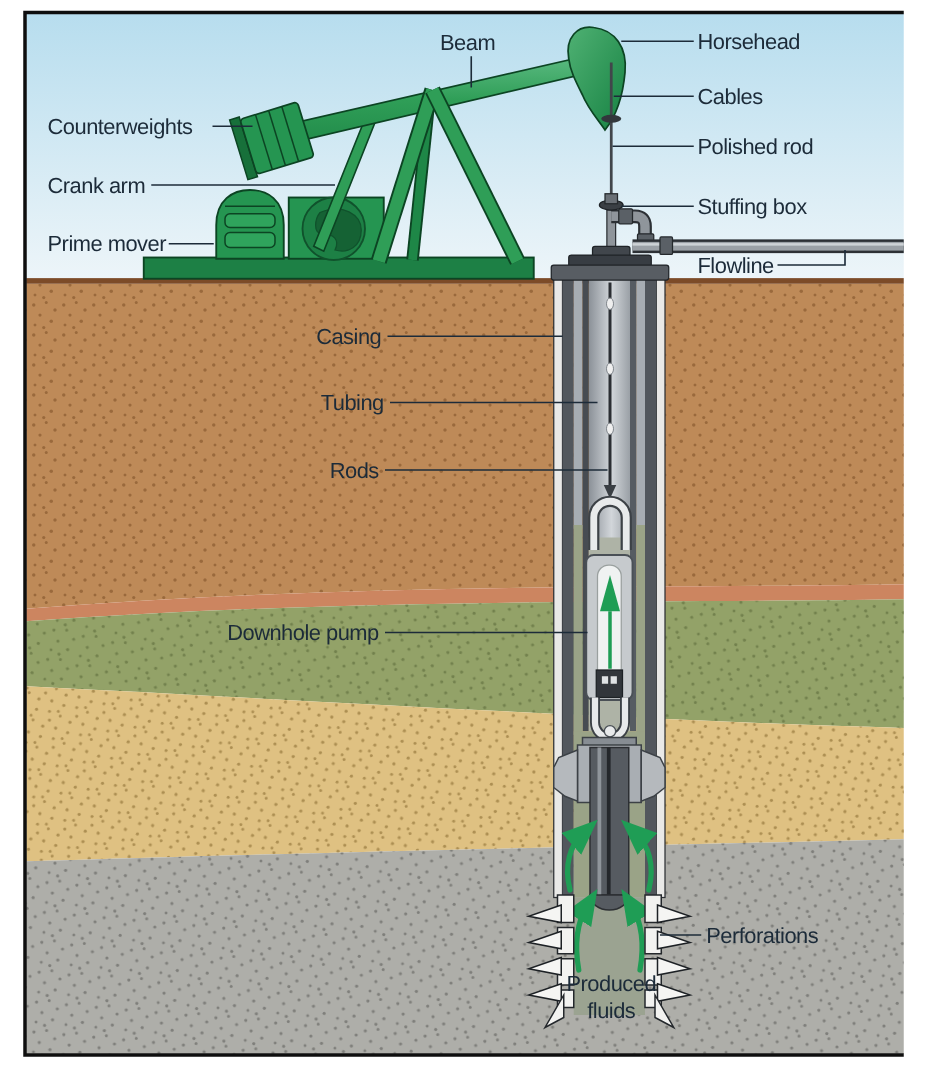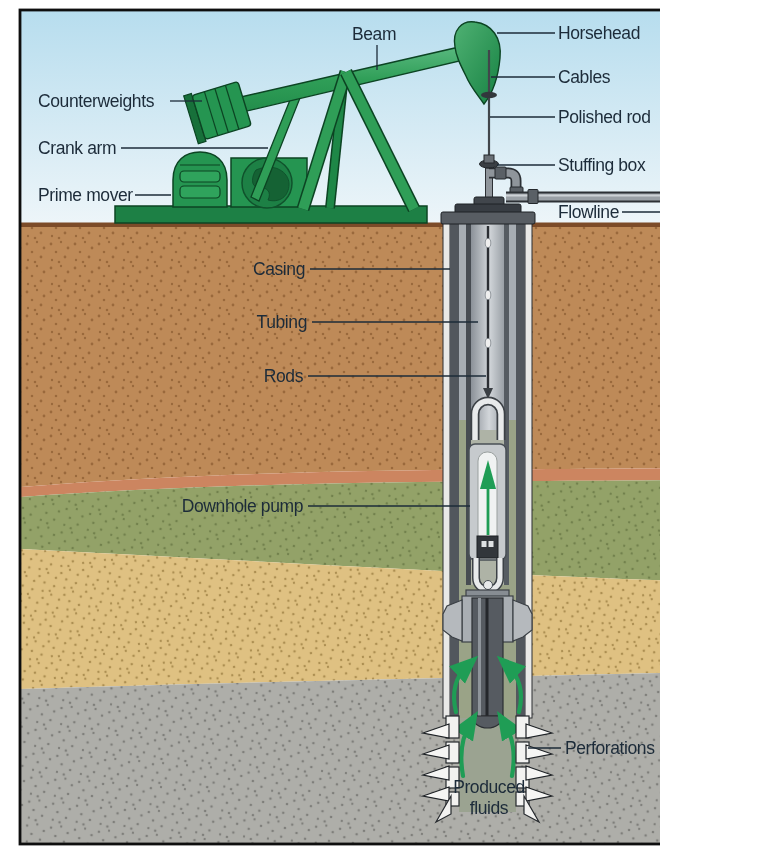--- a/index.html
+++ b/index.html
@@ -1,16 +1,16 @@
 <!DOCTYPE html>
 <html><head>
 <meta charset="utf-8">
 <style>
   html,body{margin:0;padding:0;background:#ffffff;}
-  .stage{width:660px;height:859px;position:relative;background:#ffffff;overflow:hidden;}
+  .stage{width:723px;height:859px;position:relative;background:#ffffff;overflow:hidden;}
   svg{display:block;}
   text{font-family:"Liberation Sans","DejaVu Sans",sans-serif;font-size:17.5px;fill:#1c2b39;letter-spacing:-0.4px;}
   .leader{stroke:#1c2b39;stroke-width:1.3;fill:none;}
 </style>
 </head>
 <body>
 
 <div class="stage">
 <svg width="760" height="859" viewBox="0 0 760 859">
   <defs>

